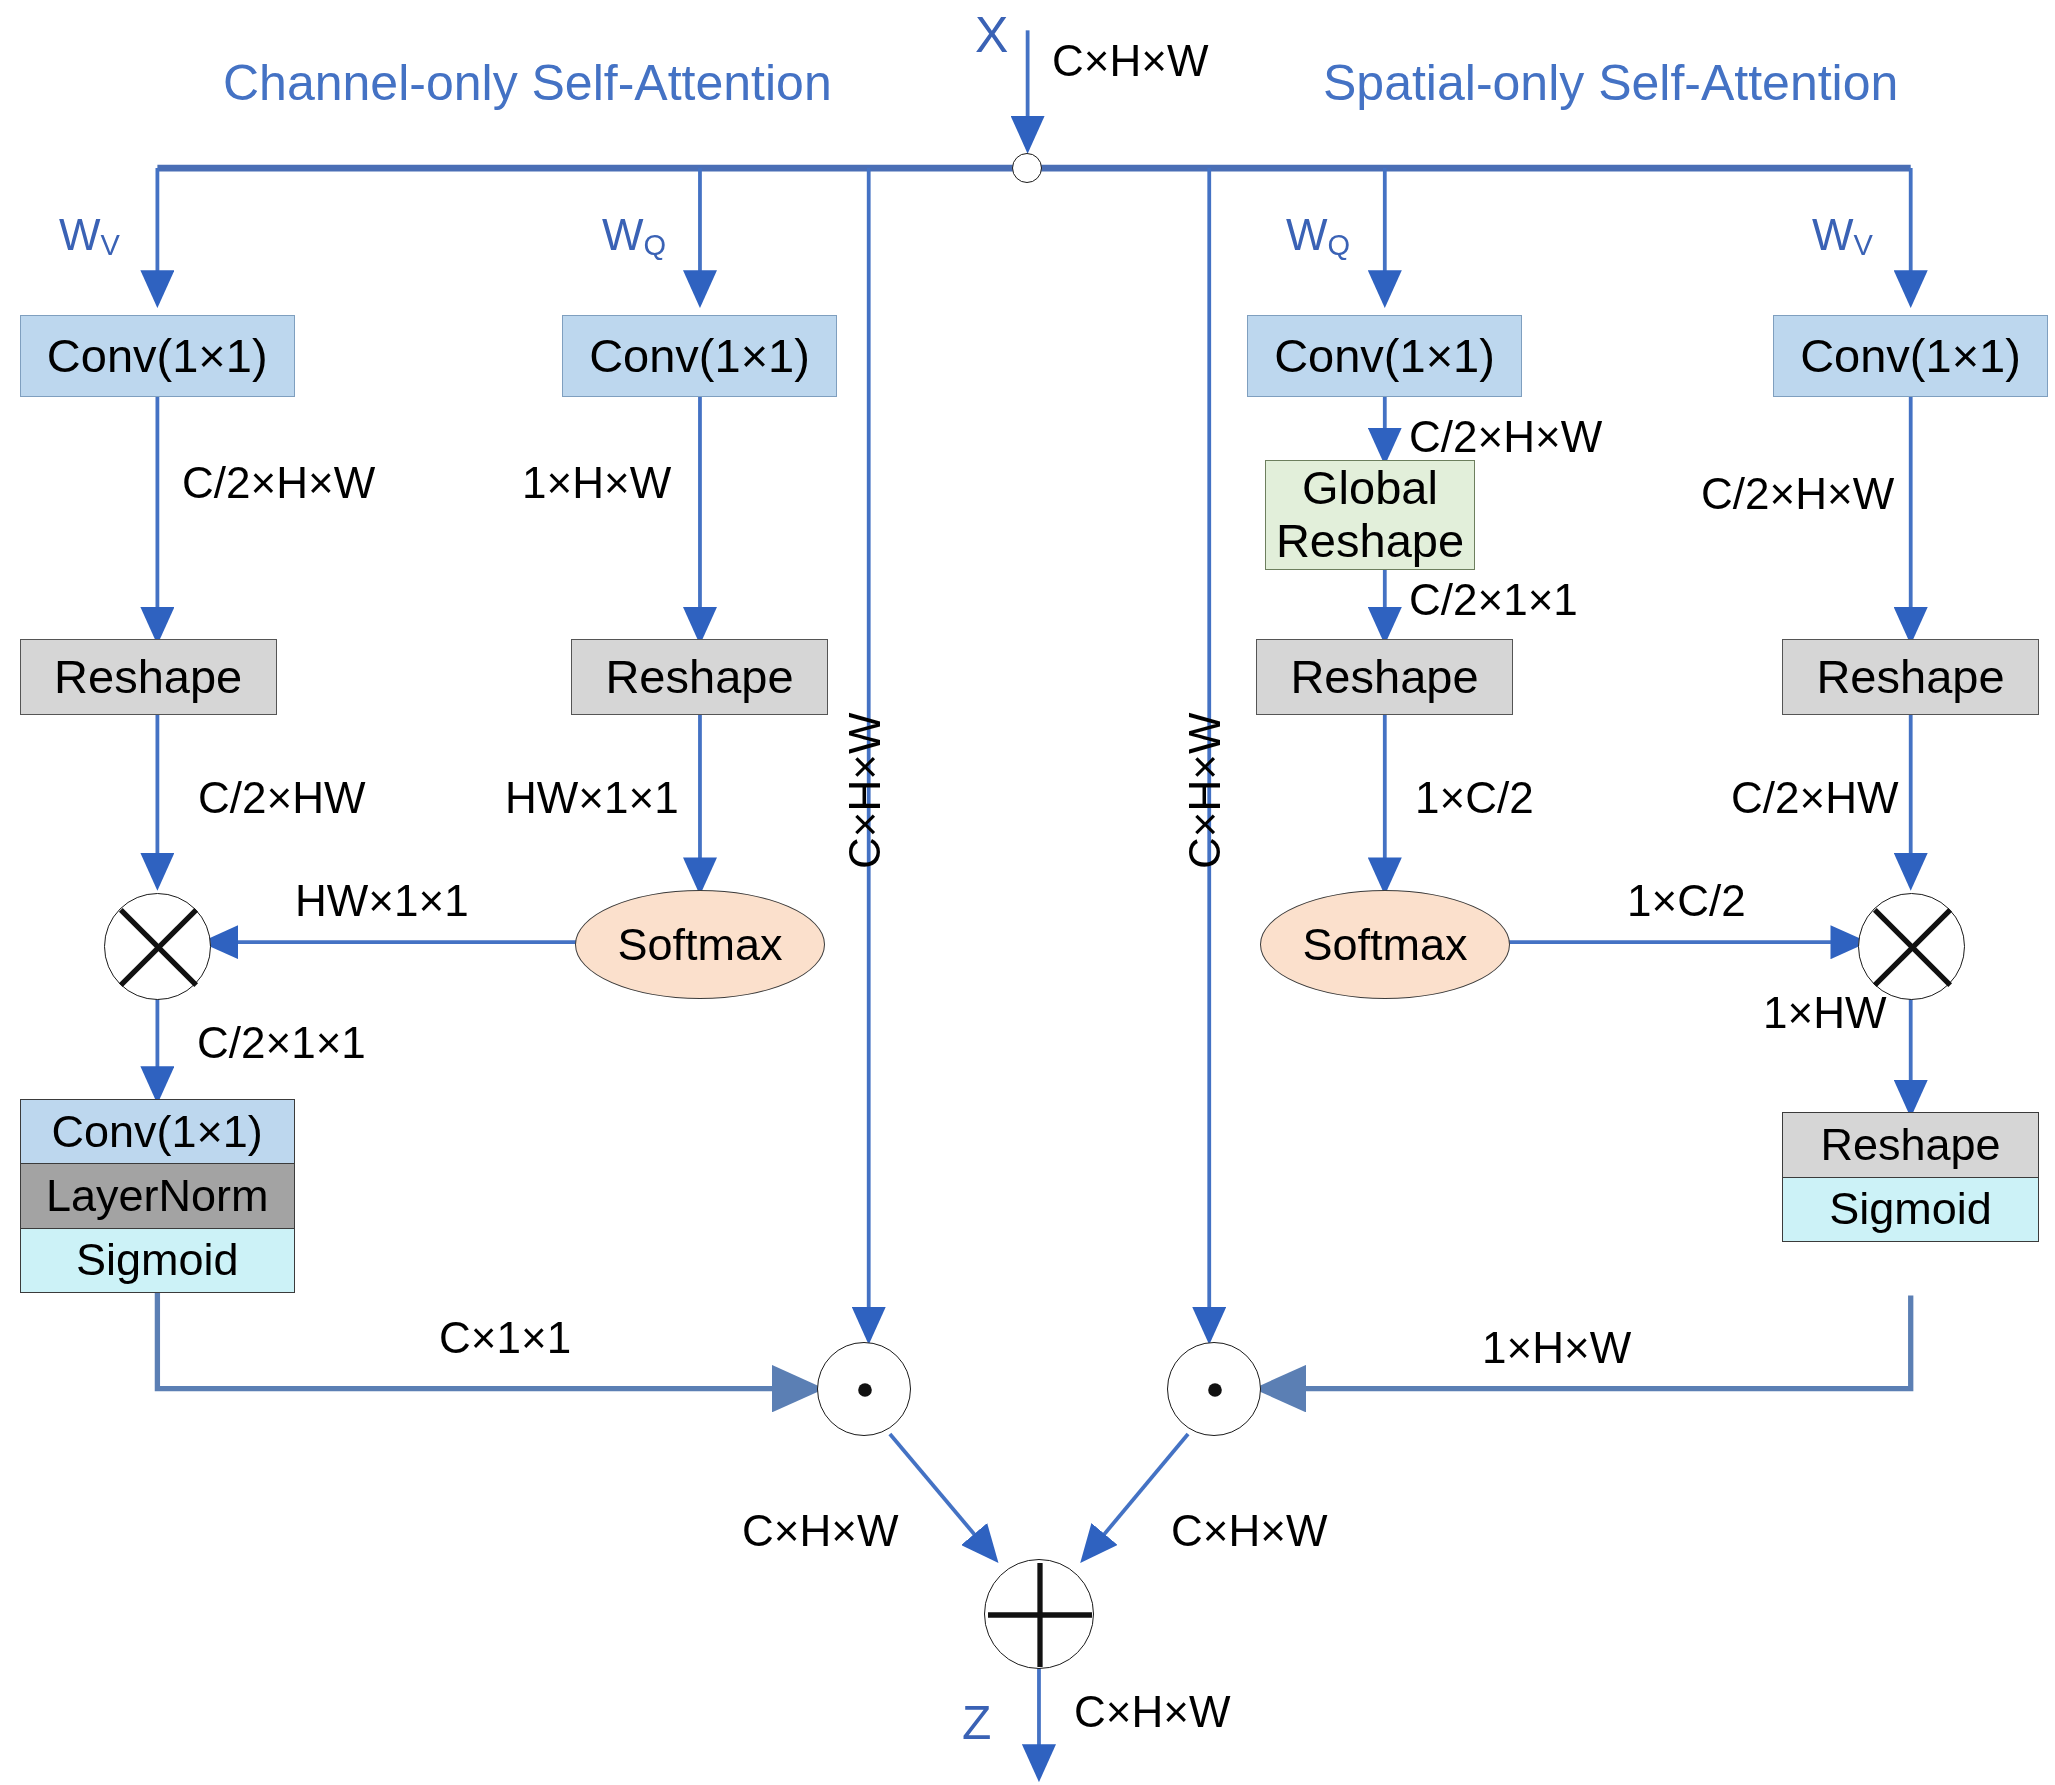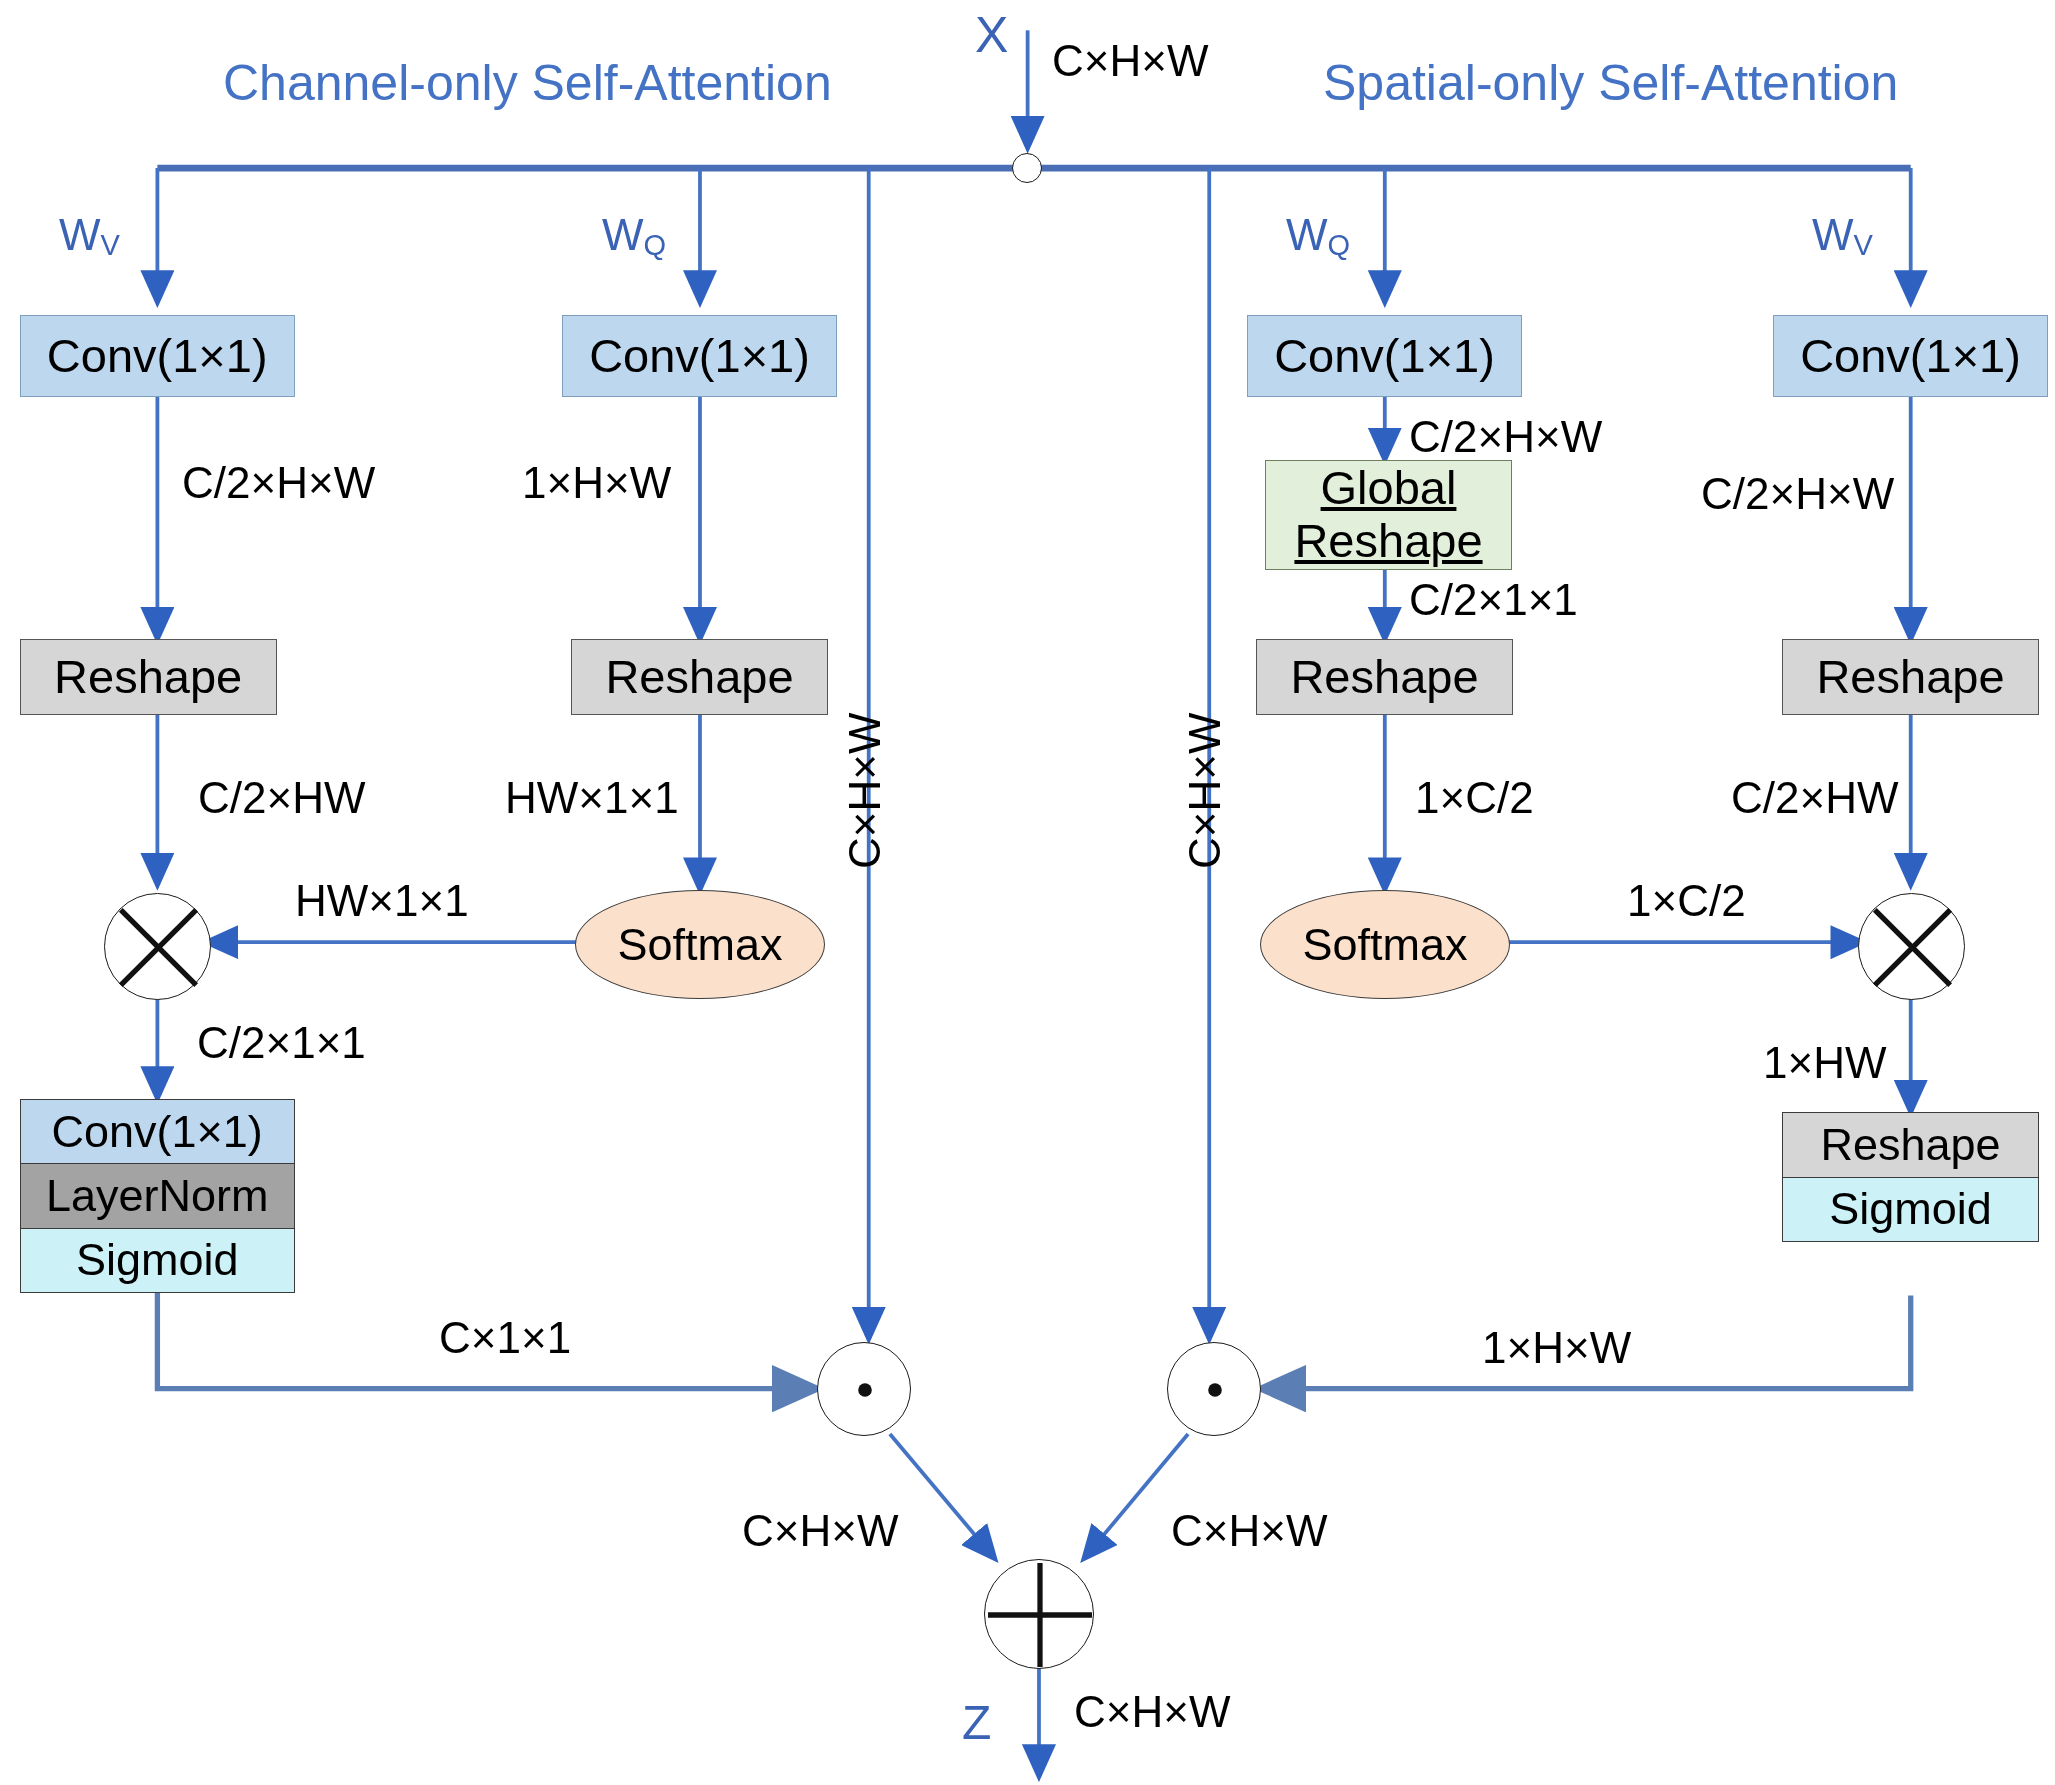--- a/index.html
+++ b/index.html
@@ -169,21 +169,21 @@
   <div class="node boxconv" style="left:19.7px; top:315px; width:275px; height:82px;">Conv(1×1)</div>
   <div class="node boxconv" style="left:562px; top:315px; width:275px; height:82px;">Conv(1×1)</div>
   <div class="node boxconv" style="left:1247px; top:315px; width:275px; height:82px;">Conv(1×1)</div>
   <div class="node boxconv" style="left:1773px; top:315px; width:275px; height:82px;">Conv(1×1)</div>
 
   <div class="lbl" style="left:182px; top:458px;">C/2×H×W</div>
   <div class="lbl" style="left:522px; top:458px;">1×H×W</div>
   <div class="lbl" style="left:1409px; top:412px;">C/2×H×W</div>
   <div class="lbl" style="left:1701px; top:469px;">C/2×H×W</div>
 
-  <div class="node boxpool" style="left:1265px; top:460px; width:247px; height:110px;text-decoration:underline;">
+  <div class="node boxpool" style="left:1265px; top:460px; width:210px; height:110px;">
     <span>Global</span>
     <span>Reshape</span>
   </div>
   <div class="lbl" style="left:1409px; top:575px;">C/2×1×1</div>
 
   <div class="node boxreshape" style="left:19.7px; top:639px; width:257px; height:76px;">Reshape</div>
   <div class="node boxreshape" style="left:571px; top:639px; width:257px; height:76px;">Reshape</div>
   <div class="node boxreshape" style="left:1256px; top:639px; width:257px; height:76px;">Reshape</div>
   <div class="node boxreshape" style="left:1782px; top:639px; width:257px; height:76px;">Reshape</div>
 
@@ -208,21 +208,21 @@
     </svg>
   </div>
 
   <div class="ellipse" style="left:575px; top:890px; width:250px; height:109px;">Softmax</div>
   <div class="ellipse" style="left:1260px; top:890px; width:250px; height:109px;">Softmax</div>
 
   <div class="lbl" style="left:295px; top:876px;">HW×1×1</div>
   <div class="lbl" style="left:1627px; top:876px;">1×C/2</div>
 
   <div class="lbl" style="left:197px; top:1018px;">C/2×1×1</div>
-  <div class="lbl" style="left:1763px; top:1038px;">1×HW</div>
+  <div class="lbl" style="left:1763px; top:988px;">1×HW</div>
 
   <div class="stack" style="left:19.7px; top:1099px; width:275px; height:194px;">
     <div class="s-conv">Conv(1×1)</div>
     <div class="s-ln">LayerNorm</div>
     <div class="s-sig">Sigmoid</div>
   </div>
 
   <div class="stack" style="left:1782px; top:1112px; width:257px; height:130px;">
     <div class="s-reshape">Reshape</div>
     <div class="s-sig">Sigmoid</div>

